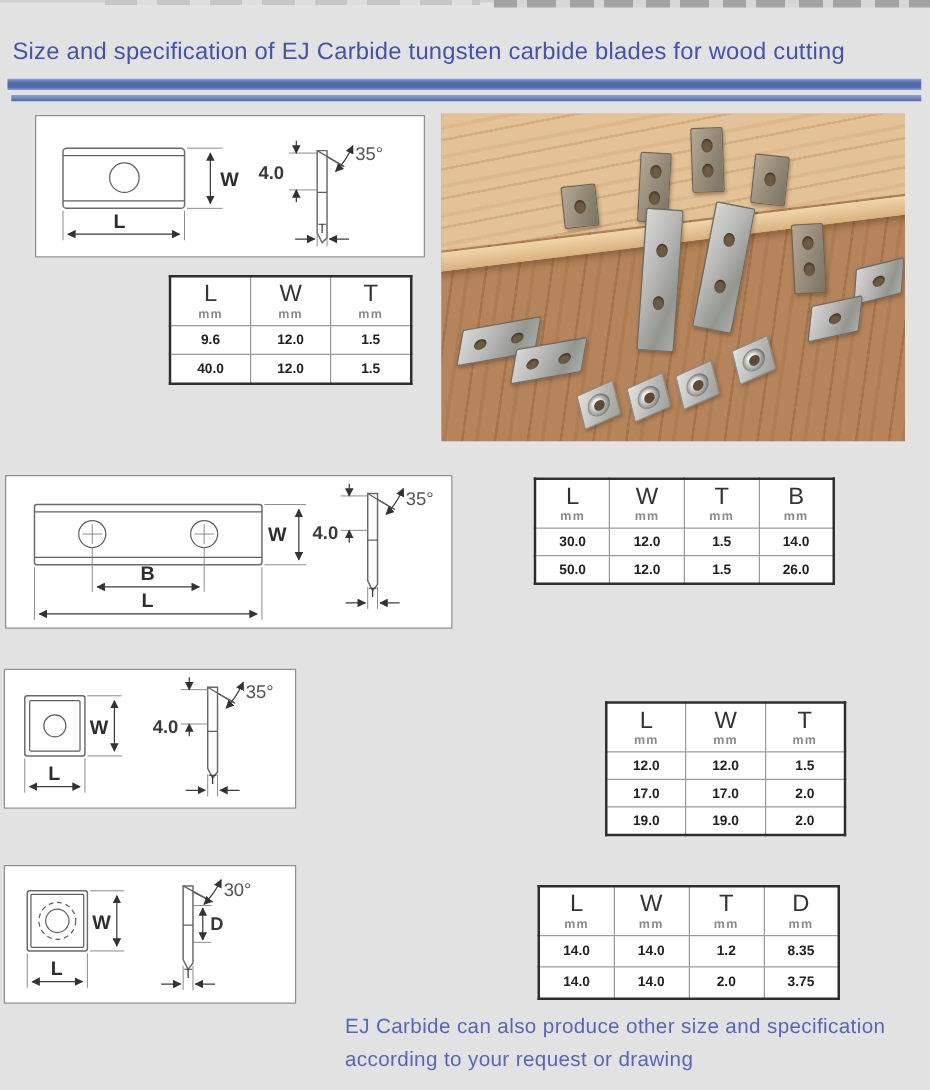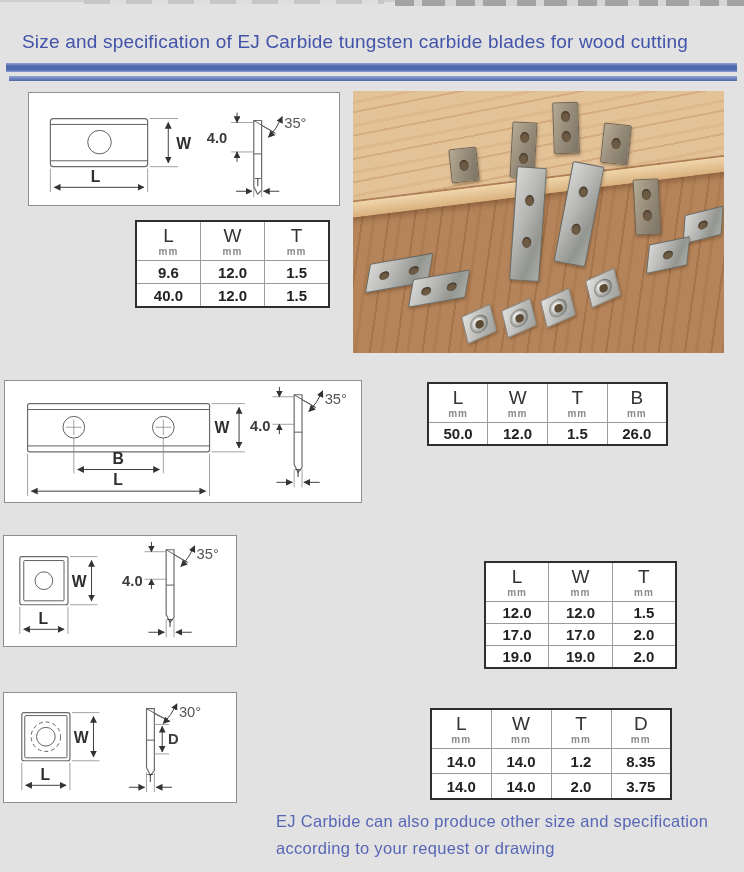--- a/index.html
+++ b/index.html
@@ -10,21 +10,21 @@
   }
   .abs { position:absolute; }
 
   
   .top-hairline { left:0; top:0; width:744px; height:2px; background:#cfcfcf; }
   .clip-strip-left { left:84px; top:0; width:300px; height:4px;
     background:repeating-linear-gradient(90deg,#c6c6c6 0 26px,#dedede 26px 42px); }
   .clip-strip-right { left:395px; top:0; width:349px; height:6px;
     background:repeating-linear-gradient(90deg,#a3a3a3 0 19px,#d6d6d6 19px 27px,#a3a3a3 27px 50px,#d6d6d6 50px 61px); }
 
-  .page-title { left:10px; top:31px; font-size:19px; color:#4253a9; letter-spacing:0.2px;margin-left:12px; }
+  .page-title { left:10px; top:31px; font-size:19px; color:#4253a9; letter-spacing:0.2px; }
 
   .bar-thick { left:6px; top:63px; width:731px; height:9px; box-sizing:border-box;
     background:linear-gradient(#8ea0cd,#5068ae 35%,#5068ae 75%,#8ea0cd); }
   .bar-thin  { left:9px; top:76px; width:728px; height:5px;
     background:linear-gradient(#93a4d0,#4e67ac); }
 
   
   .panel { position:absolute; background:#ffffff; border:1px solid #8f8f8f; box-sizing:border-box; }
   .panel-1 { left:28px;  top:92px;  width:312px; height:114px; }
   .panel-2 { left:4px;   top:380px; width:358px; height:123px; }
@@ -40,21 +40,21 @@
   svg .med  { font:600 15px "Liberation Sans",sans-serif; fill:#3a3a3a; }
   svg .deg  { font:400 15px "Liberation Sans",sans-serif; fill:#555; }
   svg .tiny { font:400 11px "Liberation Sans",sans-serif; fill:#3a3a3a; }
 
   
   table.spec { position:absolute; border-collapse:collapse; background:#fff;
     table-layout:fixed; border:2px solid #2e2e2e; }
   table.spec th, table.spec td { border:1px solid #9b9b9b; text-align:center; padding:0; }
   table.spec .col-letter { font-size:19px; color:#333; line-height:1; margin-top:4px; font-weight:400; }
   table.spec .col-unit   { font-size:10px; color:#8a8a8a; line-height:1.3; margin-bottom:2px; letter-spacing:1px; }
-  table.spec td { font-size:15px; font-weight:700; color:#222; }
+  table.spec td { font-size:11px; font-weight:700; color:#222; }
   .t1 { left:135px; top:220px; width:195px; } .t1 th{height:36px;} .t1 td{height:22px;}
   .t2 { left:427px; top:382px; width:241px; } .t2 th{height:34px;} .t2 td{height:21px;}
   .t3 { left:484px; top:561px; width:193px; } .t3 th{height:34px;} .t3 td{height:21px;}
   .t4 { left:430px; top:708px; width:242px; } .t4 th{height:36px;} .t4 td{height:24px;}
 
   
   .photo { left:353px; top:91px; width:371px; height:262px; overflow:hidden; background:#b5845a; }
   .photo .floor { position:absolute; inset:0;
     background:repeating-linear-gradient(98deg, rgba(122,74,36,.28) 0 2px, rgba(0,0,0,0) 2px 11px,
       rgba(150,95,50,.20) 11px 14px, rgba(0,0,0,0) 14px 26px); }
@@ -299,20 +299,26 @@
           <div class="col-unit">mm</div>
         </th>
         <th>
           <div class="col-letter">B</div>
           <div class="col-unit">mm</div>
         </th>
       </tr>
     </thead>
     <tbody>
       <tr>
+        <td>30.0</td>
+        <td>12.0</td>
+        <td>1.5</td>
+        <td>14.0</td>
+      </tr>
+      <tr>
         <td>50.0</td>
         <td>12.0</td>
         <td>1.5</td>
         <td>26.0</td>
       </tr>
     </tbody>
 </table>
 
 <div class="panel panel-3">
   <svg viewBox="0 0 234 112">

